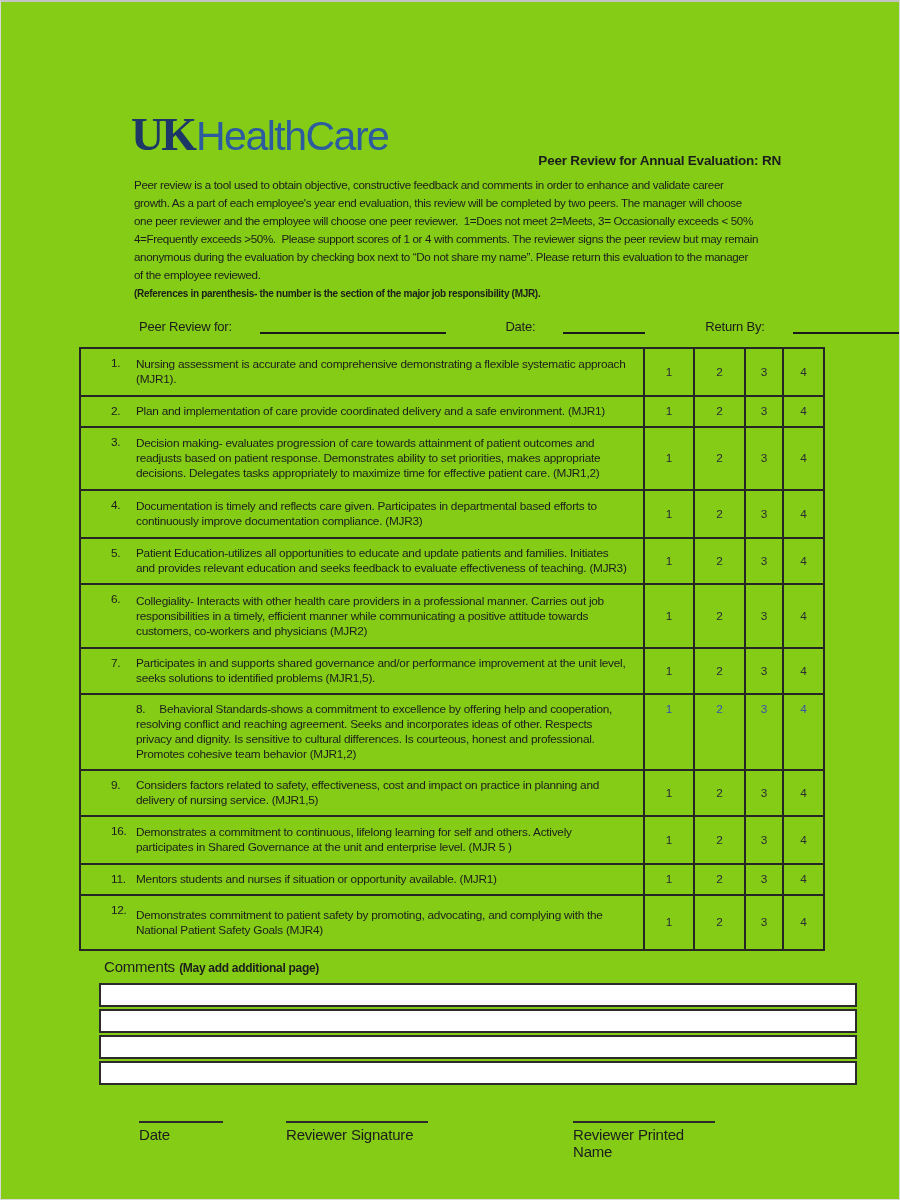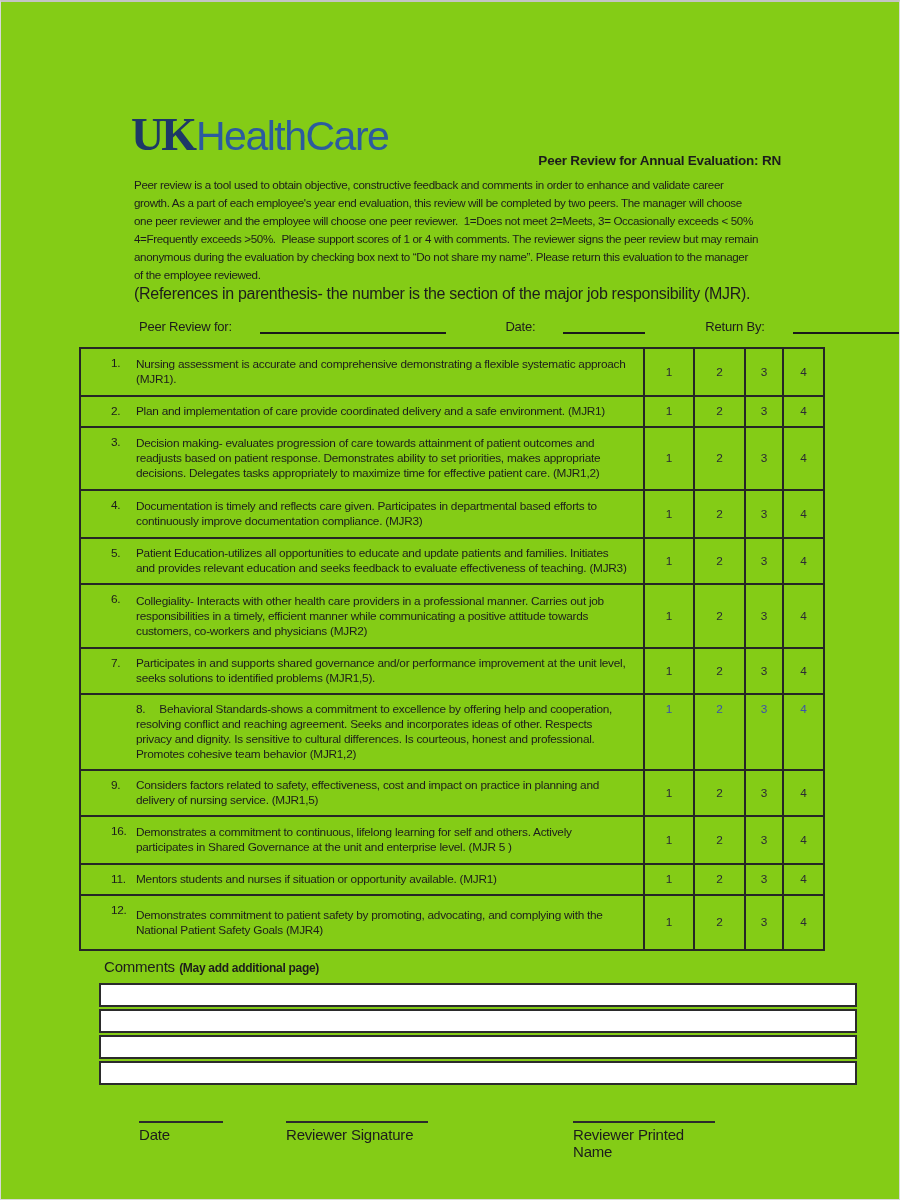--- a/index.html
+++ b/index.html
@@ -20,21 +20,21 @@
   .logo{position:absolute;top:110px;left:130px;letter-spacing:-1px;line-height:46px;white-space:nowrap;}
   .logo .uk{font-family:"Liberation Serif","DejaVu Serif",serif;font-weight:bold;font-size:46px;color:var(--logo-uk);letter-spacing:-3px;margin-right:2px;}
   .logo .hc{font-size:41px;color:var(--logo-hc);letter-spacing:-1.5px;}
   .doc-title{position:absolute;top:151px;right:118px;font-weight:bold;font-size:13.5px;letter-spacing:-0.2px;}
   
   .content{padding-top:174px;}
   .intro{
     margin:0 0 0 133px;width:648px;font-size:11.6px;line-height:18px;
     letter-spacing:-0.35px;white-space:pre;overflow:hidden;
   }
-  .ref-note{margin:2px 0 0 133px;font-size:16px;line-height:15px;letter-spacing:-0.3px;}
+  .ref-note{margin:2px 0 0 133px;font-size:10px;line-height:15px;letter-spacing:-0.3px;font-weight:bold;}
   .fill-row{margin:13px 0 0 138px;font-size:13px;display:flex;align-items:flex-end;letter-spacing:-0.2px;height:20px;gap:28px;}
   .fill-row .lbl{white-space:nowrap;}
   .blank{display:inline-block;border-bottom:2px solid #1a1a1a;height:16px;}
   .blank.w1{width:210px;}
   .blank.w2{width:92px;}
   .blank.w3{width:120px;}
   .fill-row .gap1{width:4px;} .fill-row .gap2{width:5px;}
   
   table.review{
     margin:13px 0 0 78px;width:744px;border-collapse:collapse;table-layout:fixed;

